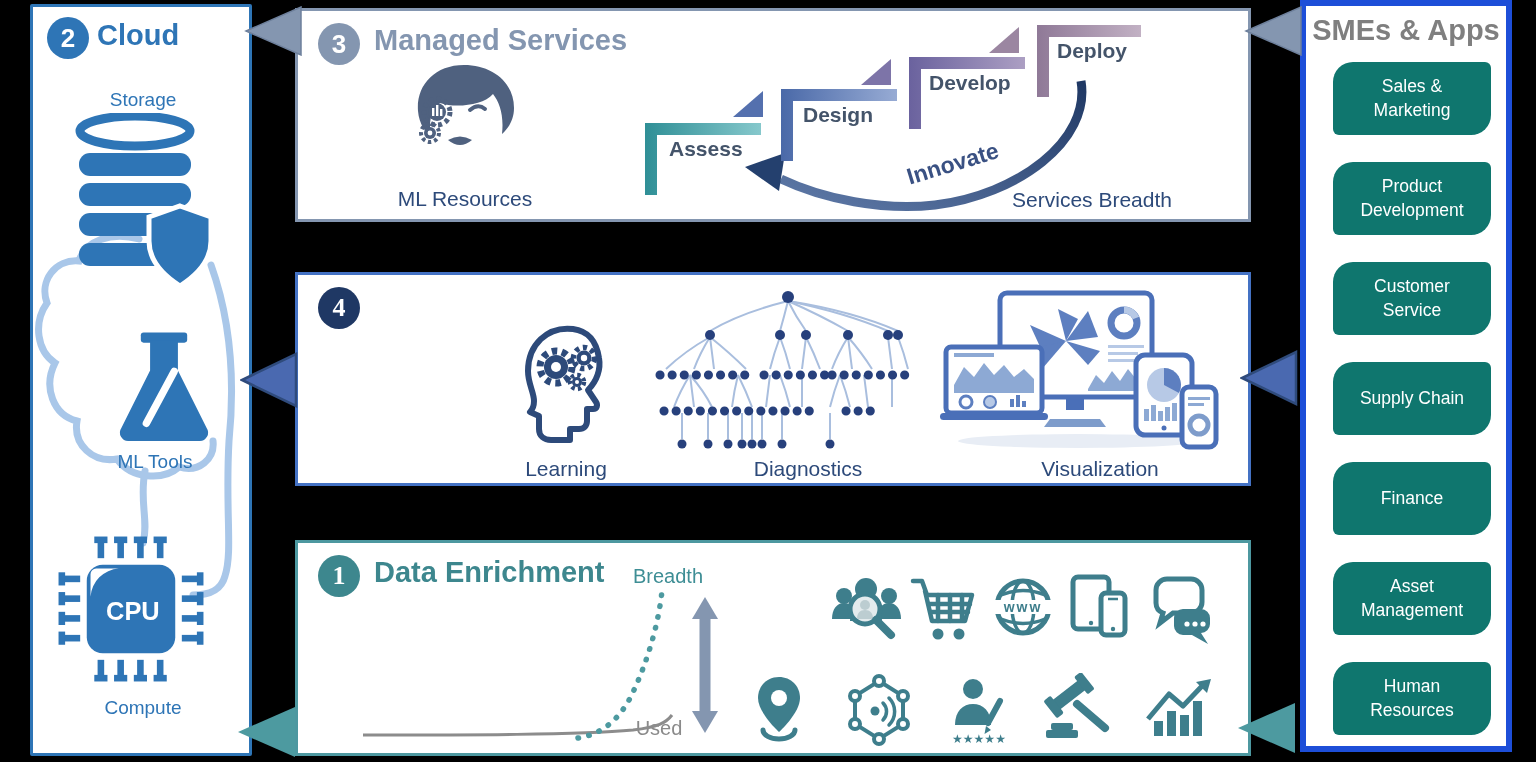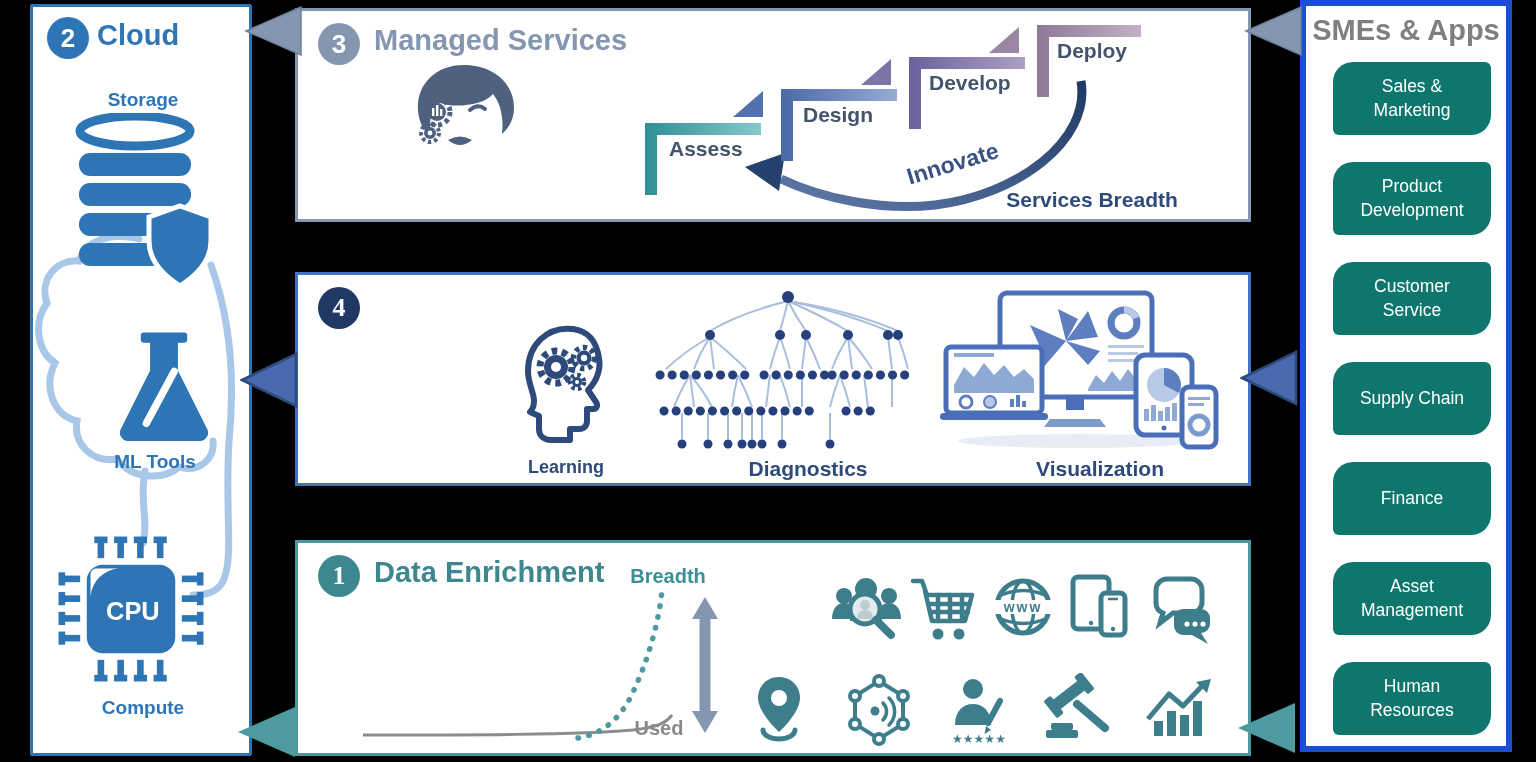--- a/index.html
+++ b/index.html
@@ -8,21 +8,21 @@
   .panel{position:absolute;background:#fff;box-sizing:border-box}
   #cloud-panel{left:30px;top:4px;width:222px;height:752px;border:3px solid #2e75b6;border-radius:2px}
   #managed-panel{left:295px;top:8px;width:956px;height:214px;border:3px solid #8496b0}
   #diagnostics-panel{left:295px;top:272px;width:956px;height:214px;border:3px solid #4472c4}
   #enrichment-panel{left:295px;top:540px;width:956px;height:216px;border:3px solid #4d98a0}
   #smes-panel{left:1300px;top:0;width:212px;height:752px;border:6px solid #1d4ed8}
   .num{position:absolute;width:42px;height:42px;border-radius:50%;color:#fff;font-size:26px;
        font-weight:bold;display:flex;align-items:center;justify-content:center;line-height:1}
   .num.serif{font-family:"Liberation Serif",serif}
   .ptitle{position:absolute;font-weight:bold;font-size:29px;white-space:nowrap}
-  .lbl{position:absolute;font-weight:bold;text-align:center}
+  .lbl{position:absolute;font-weight:normal;text-align:center}
   .blue{color:#2e75b6}.navy{color:#2d4a7a}.slate{color:#8496b0}.royal{color:#4472c4}
   .teal{color:#3d878e}.gray{color:#7f7f7f}
   .abs{position:absolute}
   .smes-list{position:absolute;left:27px;top:56px;width:158px;display:flex;flex-direction:column;gap:27px}
   .sme-box{height:73px;background:#0f766e;color:#fff;border-radius:20px 6px 20px 6px;
            display:flex;align-items:center;justify-content:center;text-align:center;
            font-size:17.5px;line-height:1.35;padding:0 10px}
   .step-label{font-weight:bold;font-size:21px;fill:#44546a}
   .arrow{position:absolute}
 </style>
@@ -129,20 +129,21 @@
       <circle cx="33" cy="53" r="13" fill="none" stroke="#4f617f" stroke-width="5" stroke-dasharray="4 3.6"></circle>
       <circle cx="33" cy="53" r="9" fill="#4f617f"></circle>
       <rect x="28" y="49" width="2.4" height="8" fill="#fff"></rect>
         <rect x="32" y="46" width="2.4" height="11" fill="#fff"></rect>
         <rect x="36" y="50" width="2.4" height="7" fill="#fff"></rect>
       <circle cx="26" cy="74" r="9" fill="none" stroke="#4f617f" stroke-width="4" stroke-dasharray="3.4 3"></circle>
       <circle cx="26" cy="74" r="6" fill="#4f617f"></circle>
         <circle cx="26" cy="74" r="2.4" fill="#fff"></circle>
     </g>
   </svg>
+  <div class="lbl navy" style="left:58px;top:176px;width:218px;font-size:21px">ML Resources</div>
 
   <svg class="abs" style="left:335px;top:8px" width="520" height="200" viewBox="0 0 520 200">
     <defs>
       <linearGradient id="g1" x1="0" y1="0" x2="1" y2="0">
           <stop offset="0" stop-color="#2f8f96"></stop>
           <stop offset="1" stop-color="#86c8cc"></stop>
         </linearGradient>
       <linearGradient id="g2" x1="0" y1="0" x2="1" y2="0">
           <stop offset="0" stop-color="#4a69a8"></stop>
           <stop offset="1" stop-color="#97abd4"></stop>
@@ -192,21 +193,21 @@
       <circle cx="45" cy="44" r="12" fill="#2d4a7a"></circle>
         <circle cx="45" cy="44" r="5" fill="#fff"></circle>
       <circle cx="73" cy="35" r="10.5" fill="none" stroke="#2d4a7a" stroke-width="5.5" stroke-dasharray="4.2 3.8"></circle>
       <circle cx="73" cy="35" r="7.5" fill="#2d4a7a"></circle>
         <circle cx="73" cy="35" r="3.2" fill="#fff"></circle>
       <circle cx="66" cy="59" r="7" fill="none" stroke="#2d4a7a" stroke-width="4.5" stroke-dasharray="3.4 3.2"></circle>
       <circle cx="66" cy="59" r="5" fill="#2d4a7a"></circle>
         <circle cx="66" cy="59" r="2" fill="#fff"></circle>
     </g>
   </svg>
-  <div class="lbl navy" style="left:188px;top:182px;width:160px;font-size:18px">Learning</div>
+  <div class="lbl navy" style="left:188px;top:182px;width:160px;font-size:21px">Learning</div>
 
   <svg class="abs" style="left:352px;top:12px" width="272" height="168" viewBox="0 0 272 168">
     <g fill="none" stroke="#a9bede" stroke-width="2">
       <path d="M138 14 Q90 26 60 44"></path>
         <path d="M138 14 Q134 30 130 44"></path>
         <path d="M138 14 Q146 30 156 44"></path>
       <path d="M138 14 Q170 28 198 44"></path>
         <path d="M138 14 Q196 26 238 44"></path>
         <path d="M138 14 Q202 24 248 44"></path>
       <path d="M60 50 Q35 64 16 82"></path>

